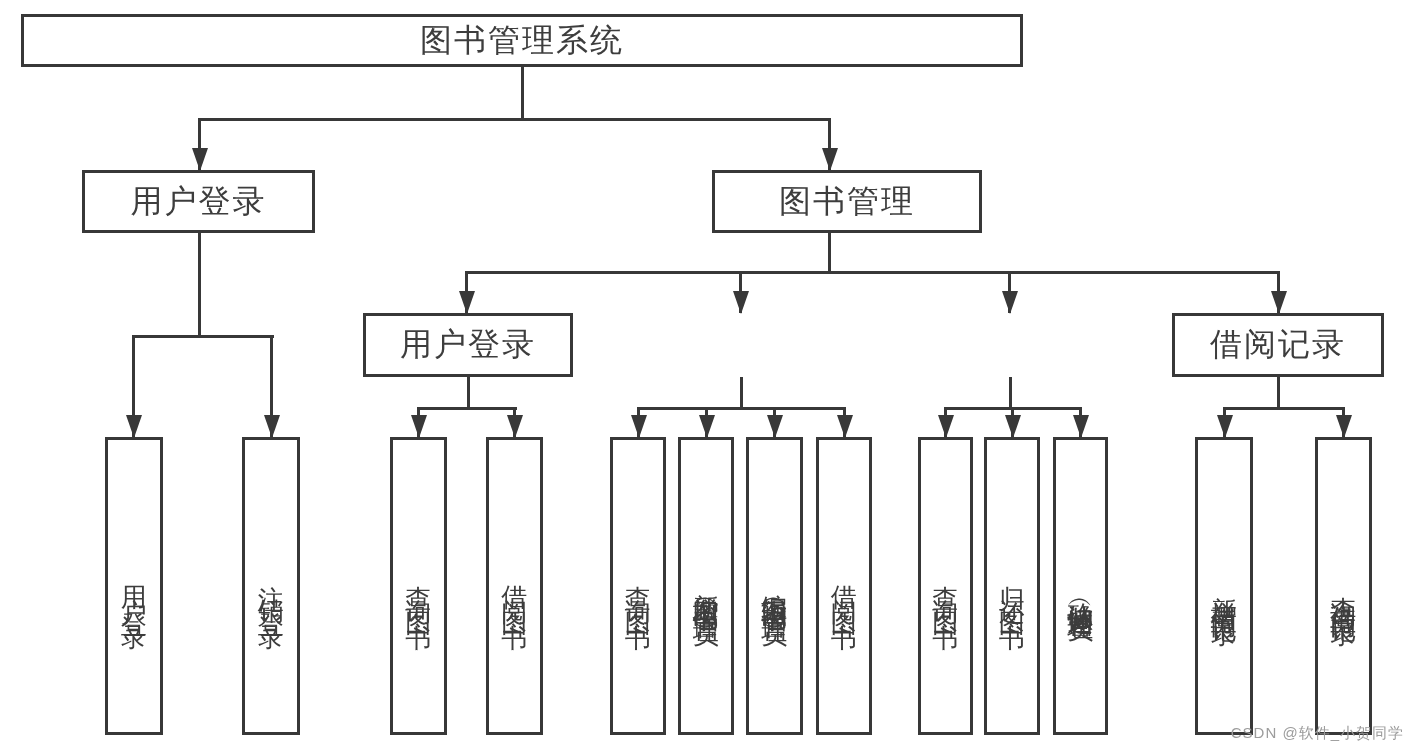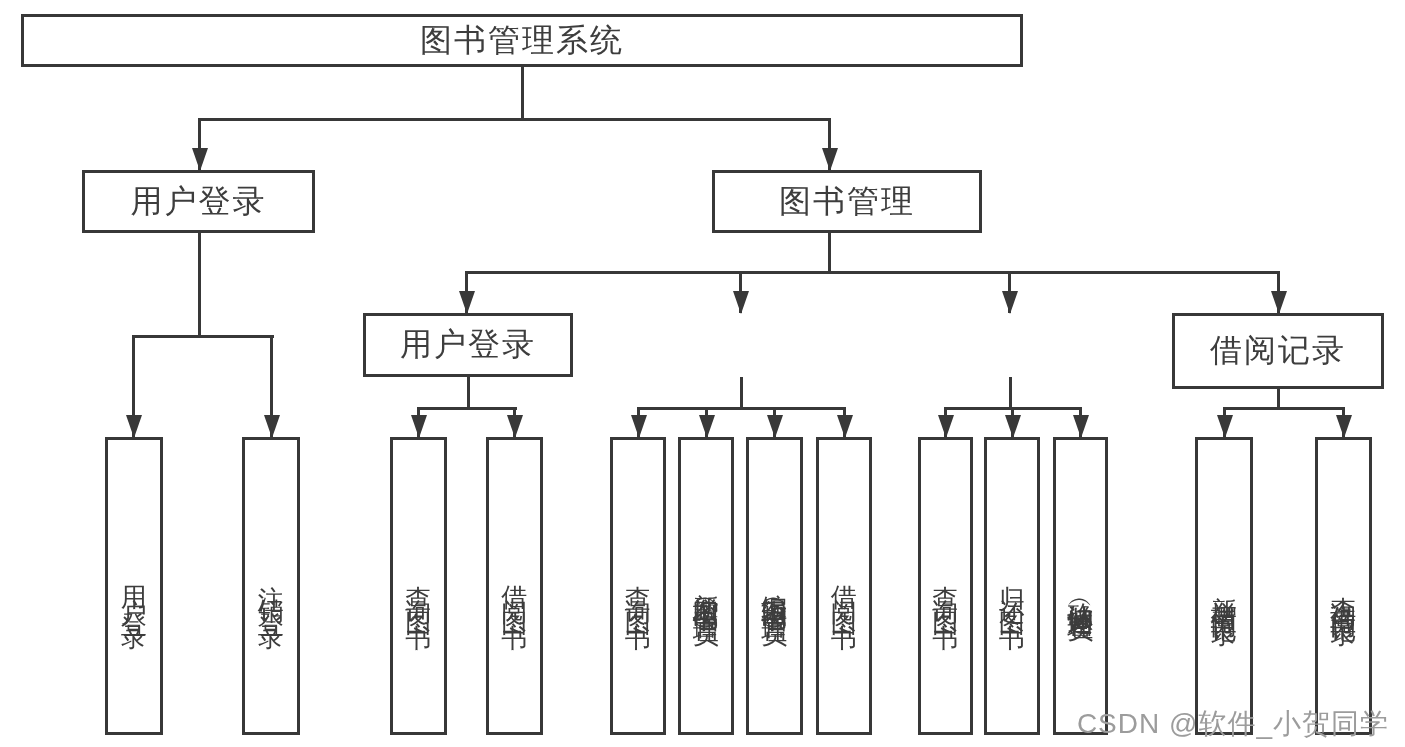--- a/index.html
+++ b/index.html
@@ -58,41 +58,41 @@
     bottom:-1px;
     left:50%;
     margin-left:-8px;
     width:0;height:0;
     border-left:8px solid transparent;
     border-right:8px solid transparent;
     border-top:23px solid #383838;
   }
   .watermark{
     position:absolute;
-    right:16px;
+    right:1px;
     bottom:4px;
-    font-size:28px;
+    font-size:15px;
     color:#9c9c9c;
     letter-spacing:1px;
     z-index:3;
     white-space:nowrap;
   }
 </style>
 </head>
 <body>
 
 <div class="stage">
 
   <div class="box" style="left:21px;top:14px;width:1002px;height:53px;">图书管理系统</div>
 
   <div class="box" style="left:82px;top:170px;width:233px;height:63px;">用户登录</div>
   <div class="box" style="left:712px;top:170px;width:270px;height:63px;">图书管理</div>
 
   <div class="box" style="left:363px;top:313px;width:210px;height:64px;">用户登录</div>
-  <div class="box" style="left:1172px;top:313px;width:212px;height:76px;">借阅记录</div>
+  <div class="box" style="left:1172px;top:313px;width:212px;height:64px;">借阅记录</div>
 
   <div class="box leaf" style="left:105px;top:437px;width:58px;height:298px;">用户登录</div>
   <div class="box leaf" style="left:242px;top:437px;width:58px;height:298px;">注销登录</div>
 
   <div class="box leaf" style="left:390px;top:437px;width:57px;height:298px;">查询图书</div>
   <div class="box leaf" style="left:486px;top:437px;width:57px;height:298px;">借阅图书</div>
 
   <div class="box leaf" style="left:610px;top:437px;width:56px;height:298px;">查询图书</div>
   <div class="box leaf len8" style="left:678px;top:437px;width:56px;height:298px;">新增图书（管理员）</div>
   <div class="box leaf len8" style="left:746px;top:437px;width:57px;height:298px;">编辑图书（管理员）</div>

